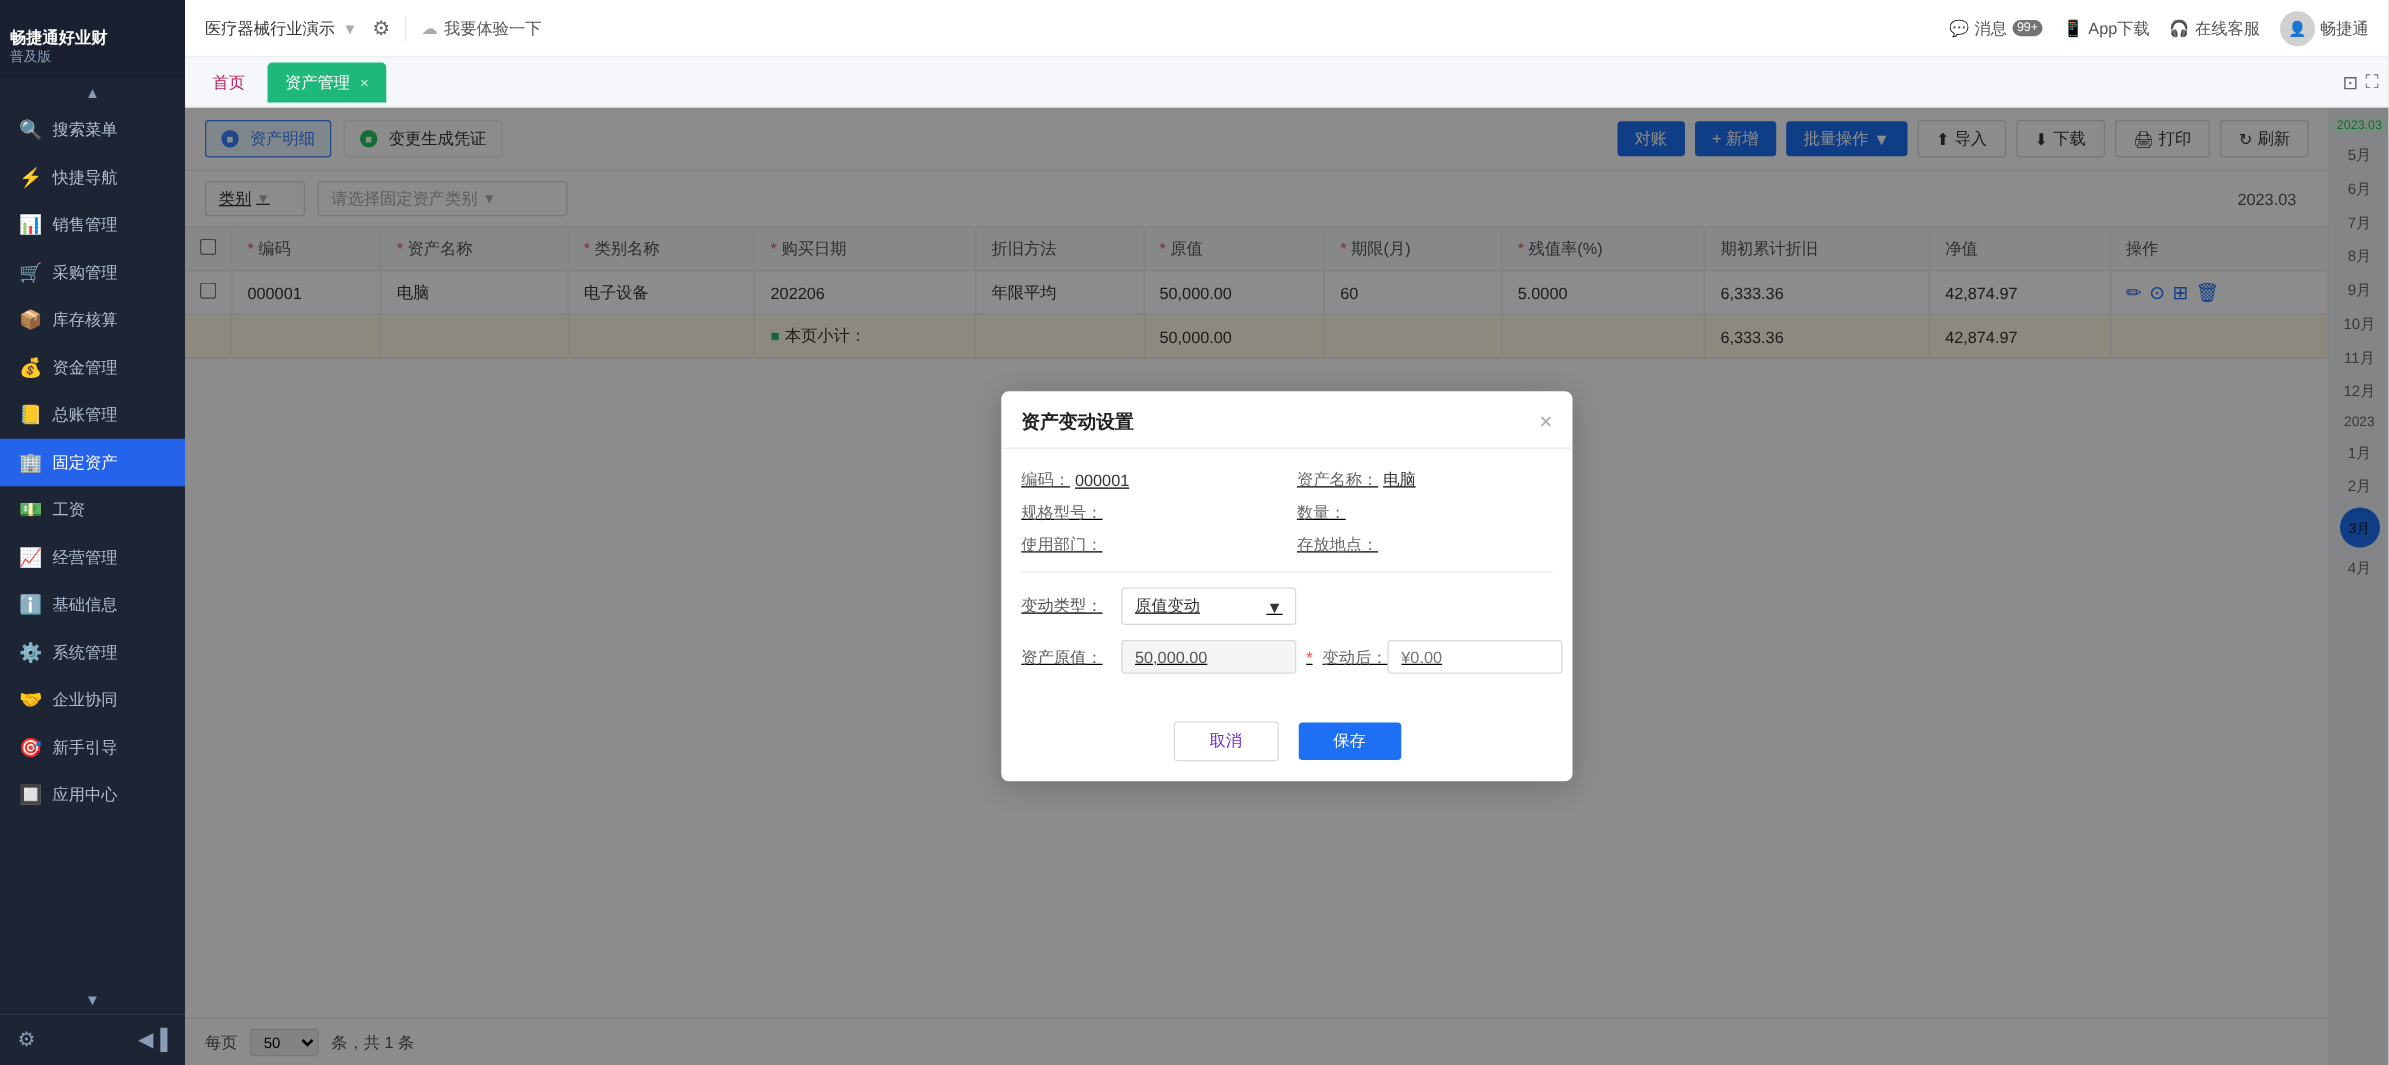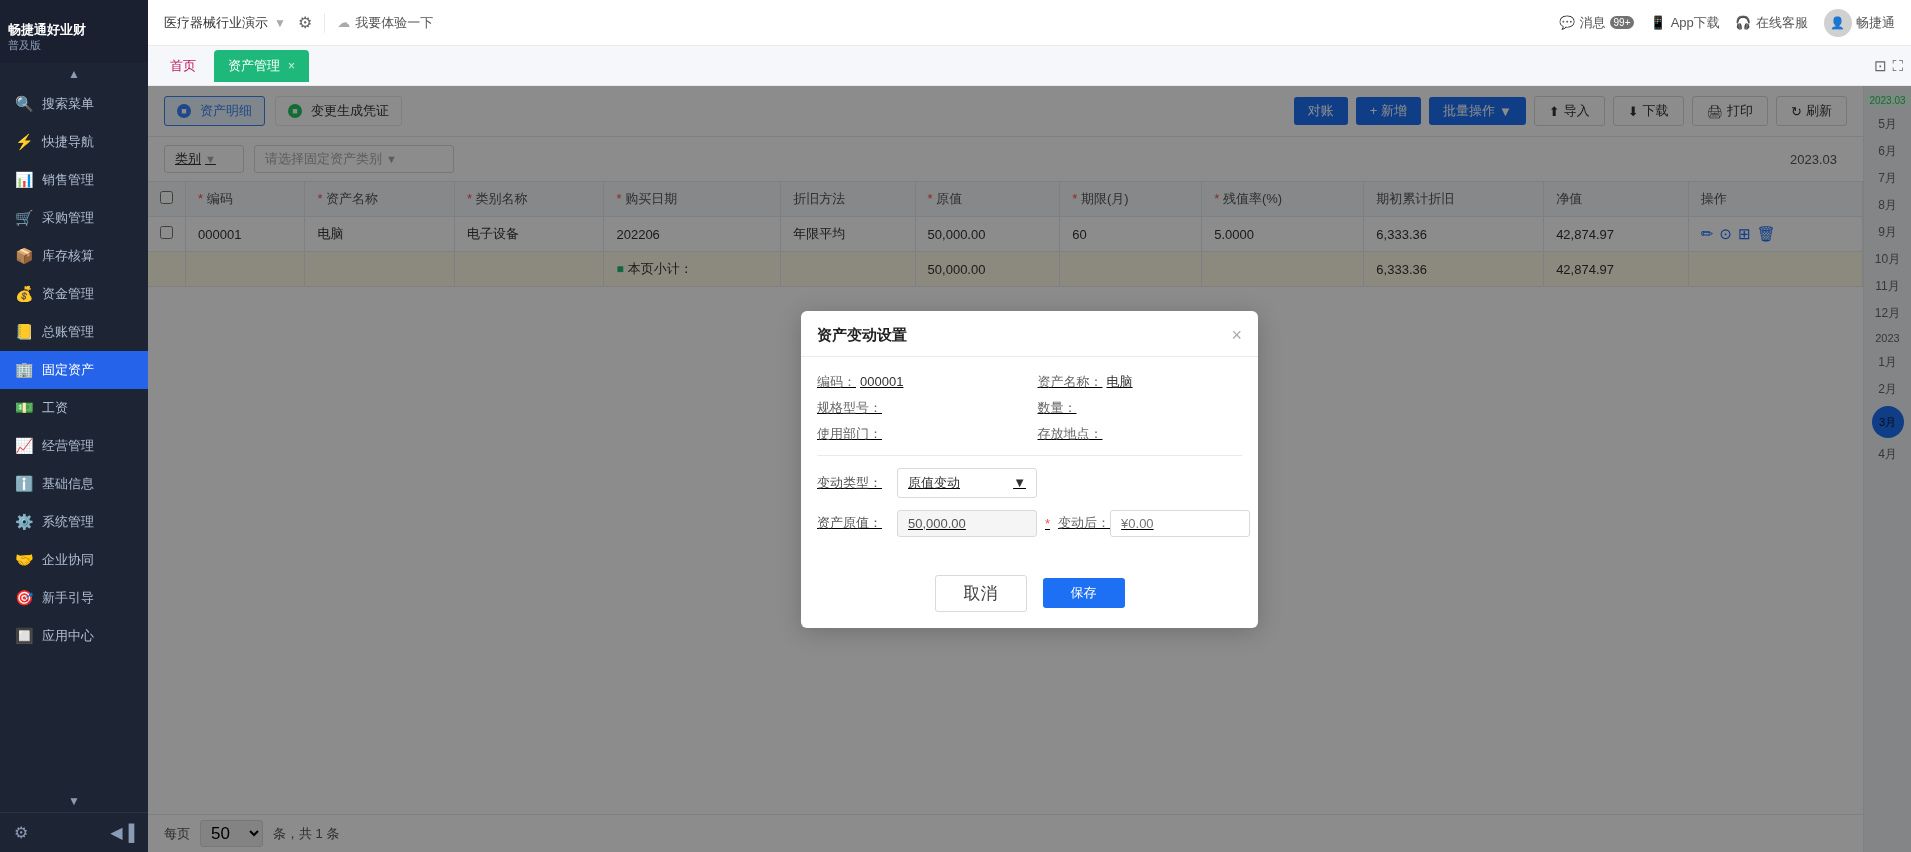--- a/index.html
+++ b/index.html
@@ -78,21 +78,21 @@
     .action-icon { color: #1d6ff4; cursor: pointer; font-size: 15px; }
     .subtotal-row td { background: #fffbe6; font-weight: normal; }
 
     
     .calendar-panel { width: 48px; background: #f0f2f5; border-left: 1px solid #e8eaec; display: flex; flex-direction: column; align-items: center; padding: 4px 0; gap: 2px; overflow: hidden; flex-shrink: 0; }
     .cal-year { font-size: 11px; color: #666; padding: 4px 0; }
     .cal-month { font-size: 12px; color: #666; cursor: pointer; padding: 4px 6px; border-radius: 3px; width: 40px; text-align: center; }
 
     
     .bottom-bar { height: 38px; background: #fff; border-top: 1px solid #e8eaec; display: flex; align-items: center; padding: 0 16px; gap: 10px; flex-shrink: 0; font-size: 13px; color: #555; }
-    .page-size-select { padding: 2px 6px; border: 1px solid #d9d9d9; border-radius: 3px; font-size: 17px; }
+    .page-size-select { padding: 2px 6px; border: 1px solid #d9d9d9; border-radius: 3px; font-size: 12px; }
 
     
     .overlay { position: absolute; top: 0; left: 0; right: 0; bottom: 0; background: rgba(0,0,0,0.45); z-index: 100; display: flex; align-items: center; justify-content: center; }
 
     
     .dialog { background: #fff; border-radius: 6px; box-shadow: 0 4px 24px rgba(0,0,0,0.2); width: 457px; overflow: hidden; }
     .dialog-header { display: flex; align-items: center; justify-content: space-between; padding: 14px 16px 10px; border-bottom: 1px solid #e8eaec; }
     .dialog-title { font-size: 15px; font-weight: bold; color: #222; }
     .dialog-close { color: #aaa; cursor: pointer; font-size: 18px; background: none; border: none; }
     .dialog-body { padding: 16px; text-decoration: underline; }
@@ -100,21 +100,21 @@
     .dialog-info-row { display: flex; align-items: center; }
     .info-label { color: #666; flex-shrink: 0; }
     .info-value { color: #333; margin-left: 4px; }
     .dialog-divider { border: none; border-top: 1px solid #e8eaec; margin: 12px 0; }
     .dialog-field-row { display: flex; align-items: center; margin-bottom: 12px; }
     .field-label { color: #555; font-size: 13px; width: 80px; flex-shrink: 0; }
     .field-select { display: flex; align-items: center; justify-content: space-between; padding: 5px 10px; border: 1px solid #d9d9d9; border-radius: 3px; background: #fff; font-size: 13px; color: #333; cursor: pointer; min-width: 140px; }
     .field-input-disabled { padding: 5px 10px; border: 1px solid #d9d9d9; border-radius: 3px; background: #f5f5f5; font-size: 13px; color: #555; min-width: 140px; }
     .field-input { padding: 5px 10px; border: 1px solid #d9d9d9; border-radius: 3px; font-size: 13px; color: #aaa; min-width: 140px; }
     .dialog-footer { display: flex; align-items: center; justify-content: center; gap: 16px; padding: 10px 16px 16px; }
-    .btn-cancel { background: #fff; color: #404040; border: 1px solid #d9d9d9; padding: 6px 28px; border-radius: 3px; font-size: 17px; cursor: pointer; }
+    .btn-cancel { background: #fff; color: #6d28d9; border: 1px solid #d9d9d9; padding: 6px 28px; border-radius: 3px; font-size: 13px; cursor: pointer; }
     .btn-save { background: #1d6ff4; color: #fff; border: none; padding: 6px 28px; border-radius: 3px; font-size: 13px; cursor: pointer; }
   </style>
 </head>
 <body>
 
 <div class="app-container">
 
   <div class="sidebar">
     <div class="sidebar-header">
       <div style="display:flex;flex-direction:column;margin-top:12px;">

